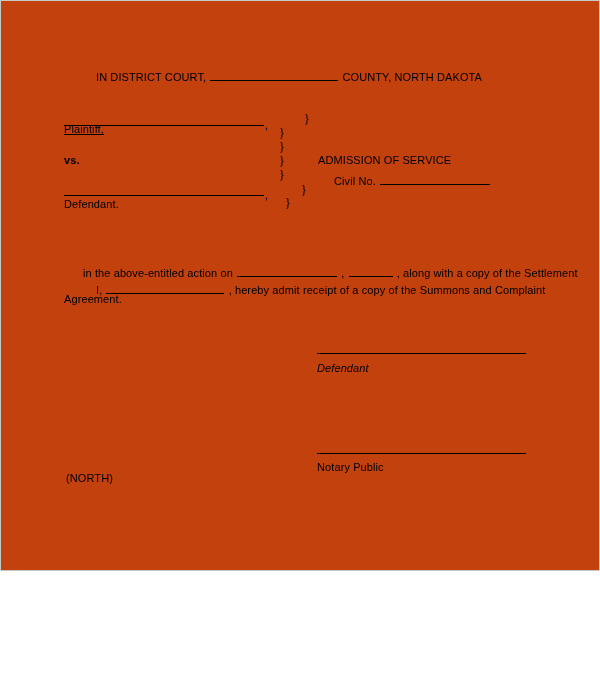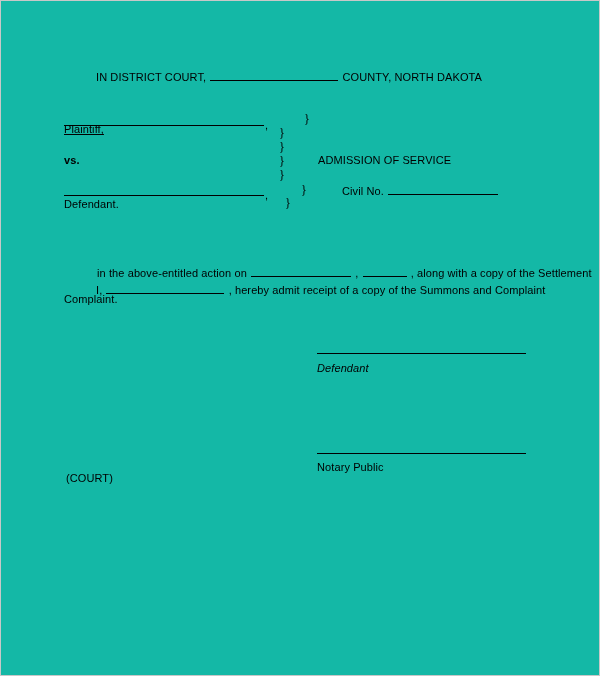--- a/index.html
+++ b/index.html
@@ -7,22 +7,22 @@
     padding: 0;
     background: #ffffff;
   }
   body {
     font-family: "Liberation Sans", sans-serif;
     color: #000000;
   }
   #page {
     position: relative;
     width: 600px;
-    height: 676px;
-    background: #14b8a6;
+    height: 571px;
+    background: #c2410c;
     border: 1px solid #c8c8c8;
     box-sizing: border-box;
     overflow: hidden;
   }
   .abs { position: absolute; }
   .txt {
     font-size: 11px;
     line-height: 13px;
     white-space: nowrap;
     letter-spacing: 0.1px;
@@ -71,43 +71,43 @@
   <div class="brace" style="left:303px; top:112px;">}</div>
   <div class="brace" style="left:278px; top:126px;">}</div>
   <div class="brace" style="left:278px; top:140px;">}</div>
   <div class="brace" style="left:278px; top:154px;">}</div>
   <div class="brace" style="left:278px; top:168px;">}</div>
   <div class="brace" style="left:300px; top:183px;">}</div>
   <div class="brace" style="left:284px; top:196px;">}</div>
 
   <div class="abs txt" style="left:317px; top:153px;">ADMISSION OF SERVICE</div>
 
-  <div class="abs txt" style="left:333px; top:183px;margin-left:8px;">
+  <div class="abs txt" style="left:333px; top:173px;">
     <span>Civil No.</span>
     <span class="inline-blank" style="width:110px;"></span>
   </div>
 
   <div class="abs txt" style="left:95px; top:238px;margin-top:44px;">
     <span>I,</span>
     <span class="inline-blank" style="width:118px;"></span>
     <span>, hereby admit receipt of a copy of the Summons and Complaint</span>
   </div>
 
-  <div class="abs txt" style="left:63px; top:265px;padding-left:33px;">
+  <div class="abs txt" style="left:49px; top:265px;padding-left:33px;">
     <span>in the above-entitled action on</span>
     <span class="inline-blank" style="width:100px;"></span>
     <span>,</span>
     <span class="inline-blank" style="width:44px;"></span>
     <span>, along with a copy of the Settlement</span>
   </div>
 
-  <div class="abs txt" style="left:63px; top:292px;">Complaint.</div>
+  <div class="abs txt" style="left:63px; top:292px;">Agreement.</div>
 
   <div class="rule" style="left:316px; top:352px; width:209px;"></div>
   <div class="abs txt" style="left:316px; top:361px;font-style:italic;">Defendant</div>
 
 
   <div class="rule" style="left:316px; top:452px; width:209px;"></div>
   <div class="abs txt" style="left:316px; top:460px;">Notary Public</div>
 
-  <div class="abs txt" style="left:65px; top:471px;">(COURT)</div>
+  <div class="abs txt" style="left:65px; top:471px;">(NORTH)</div>
 
 </div>
 
 </body></html>

